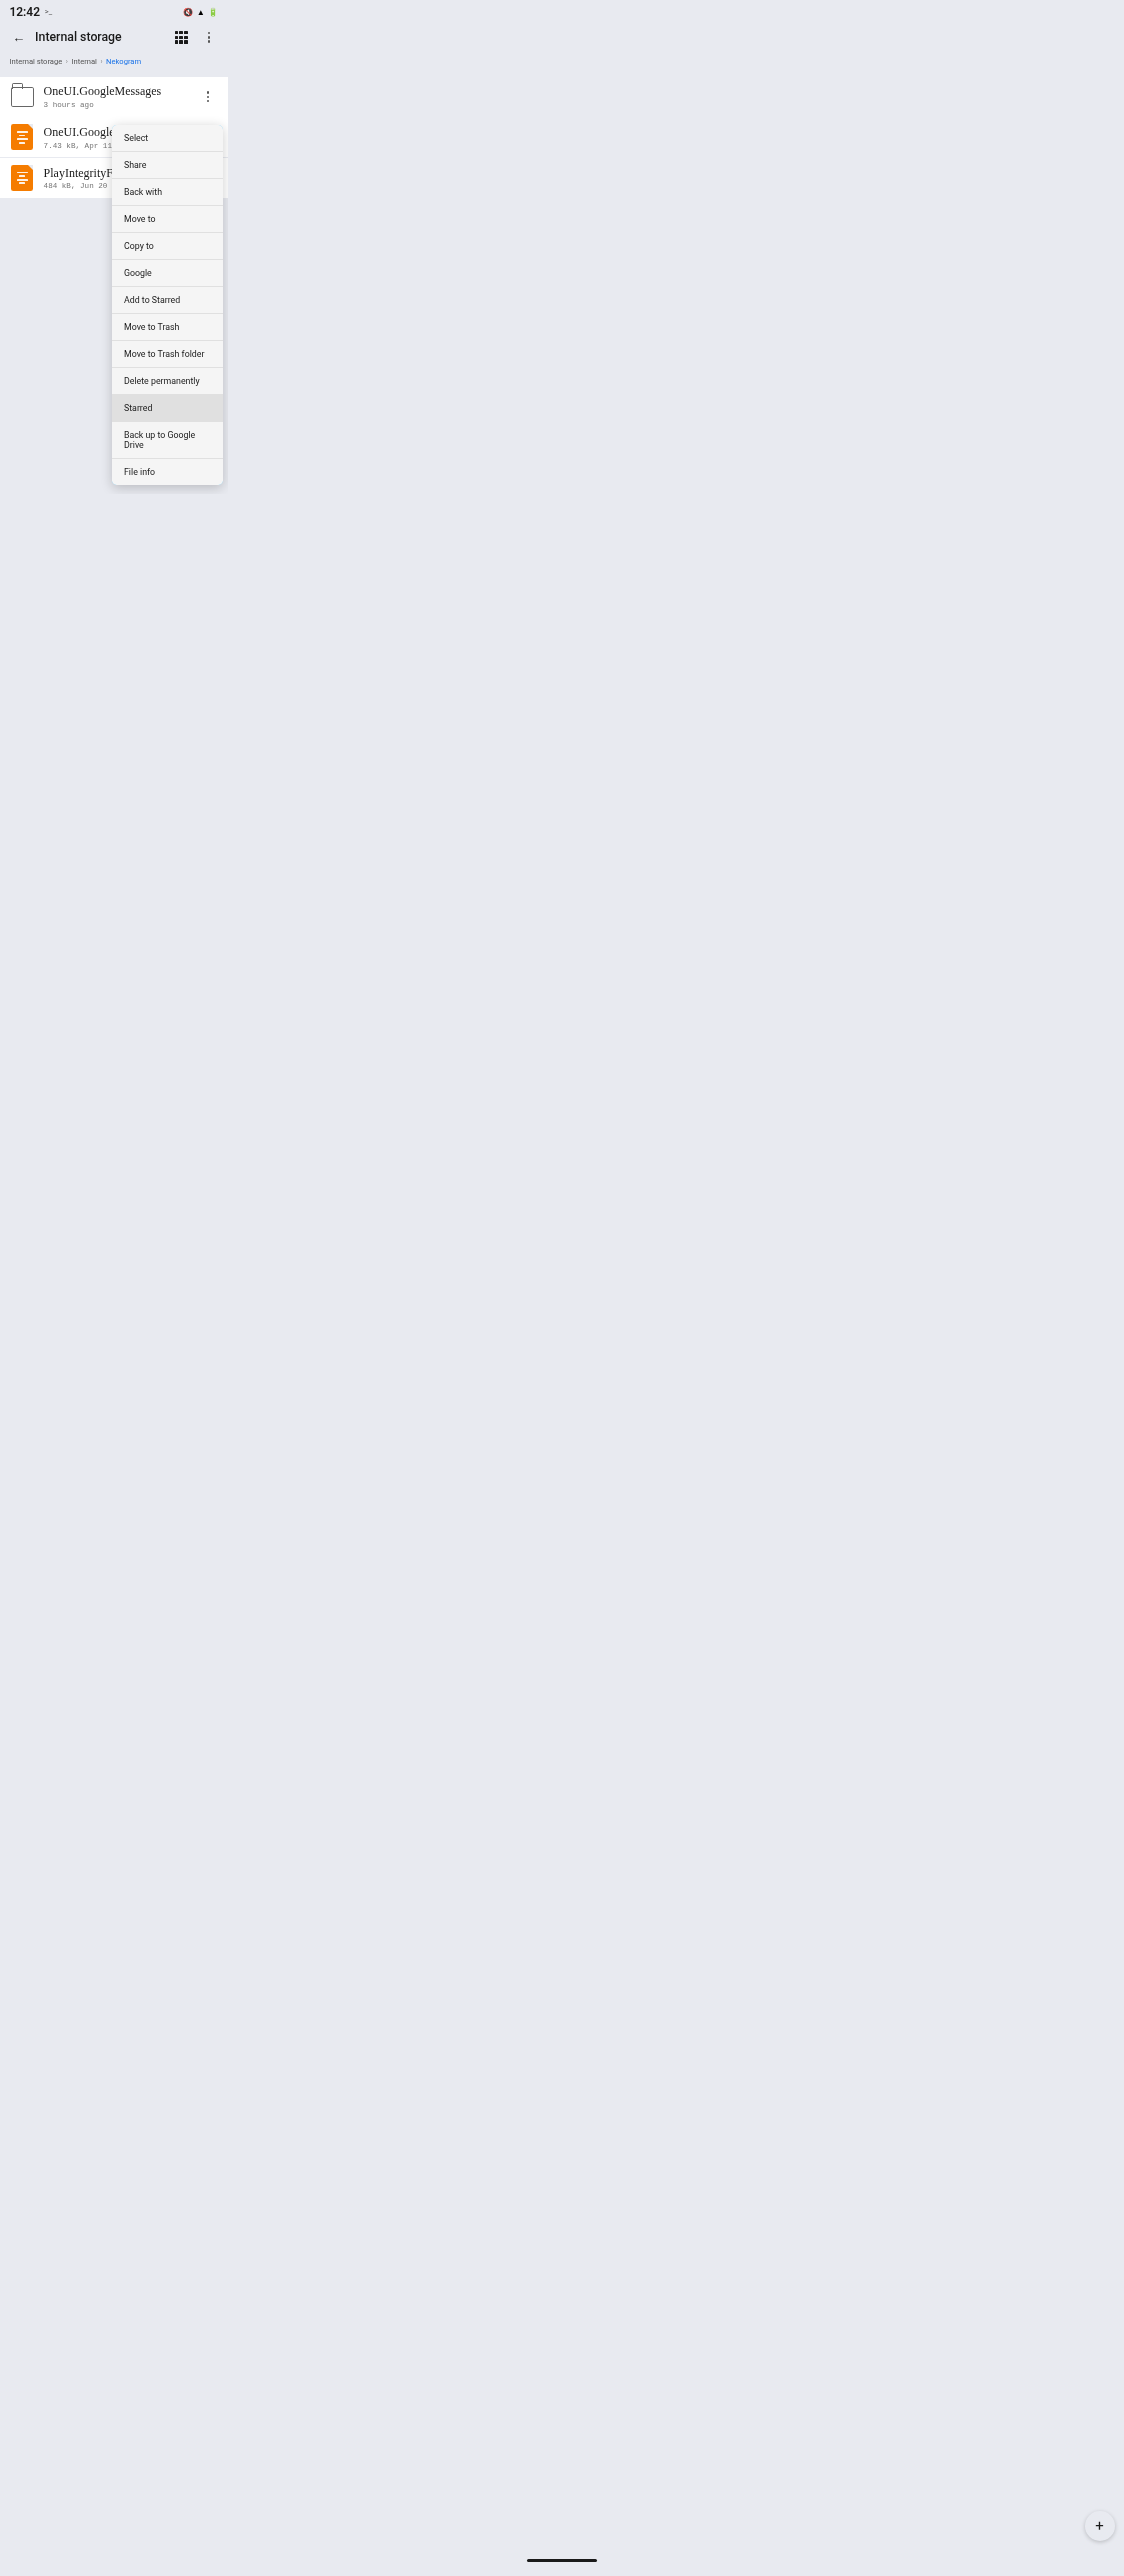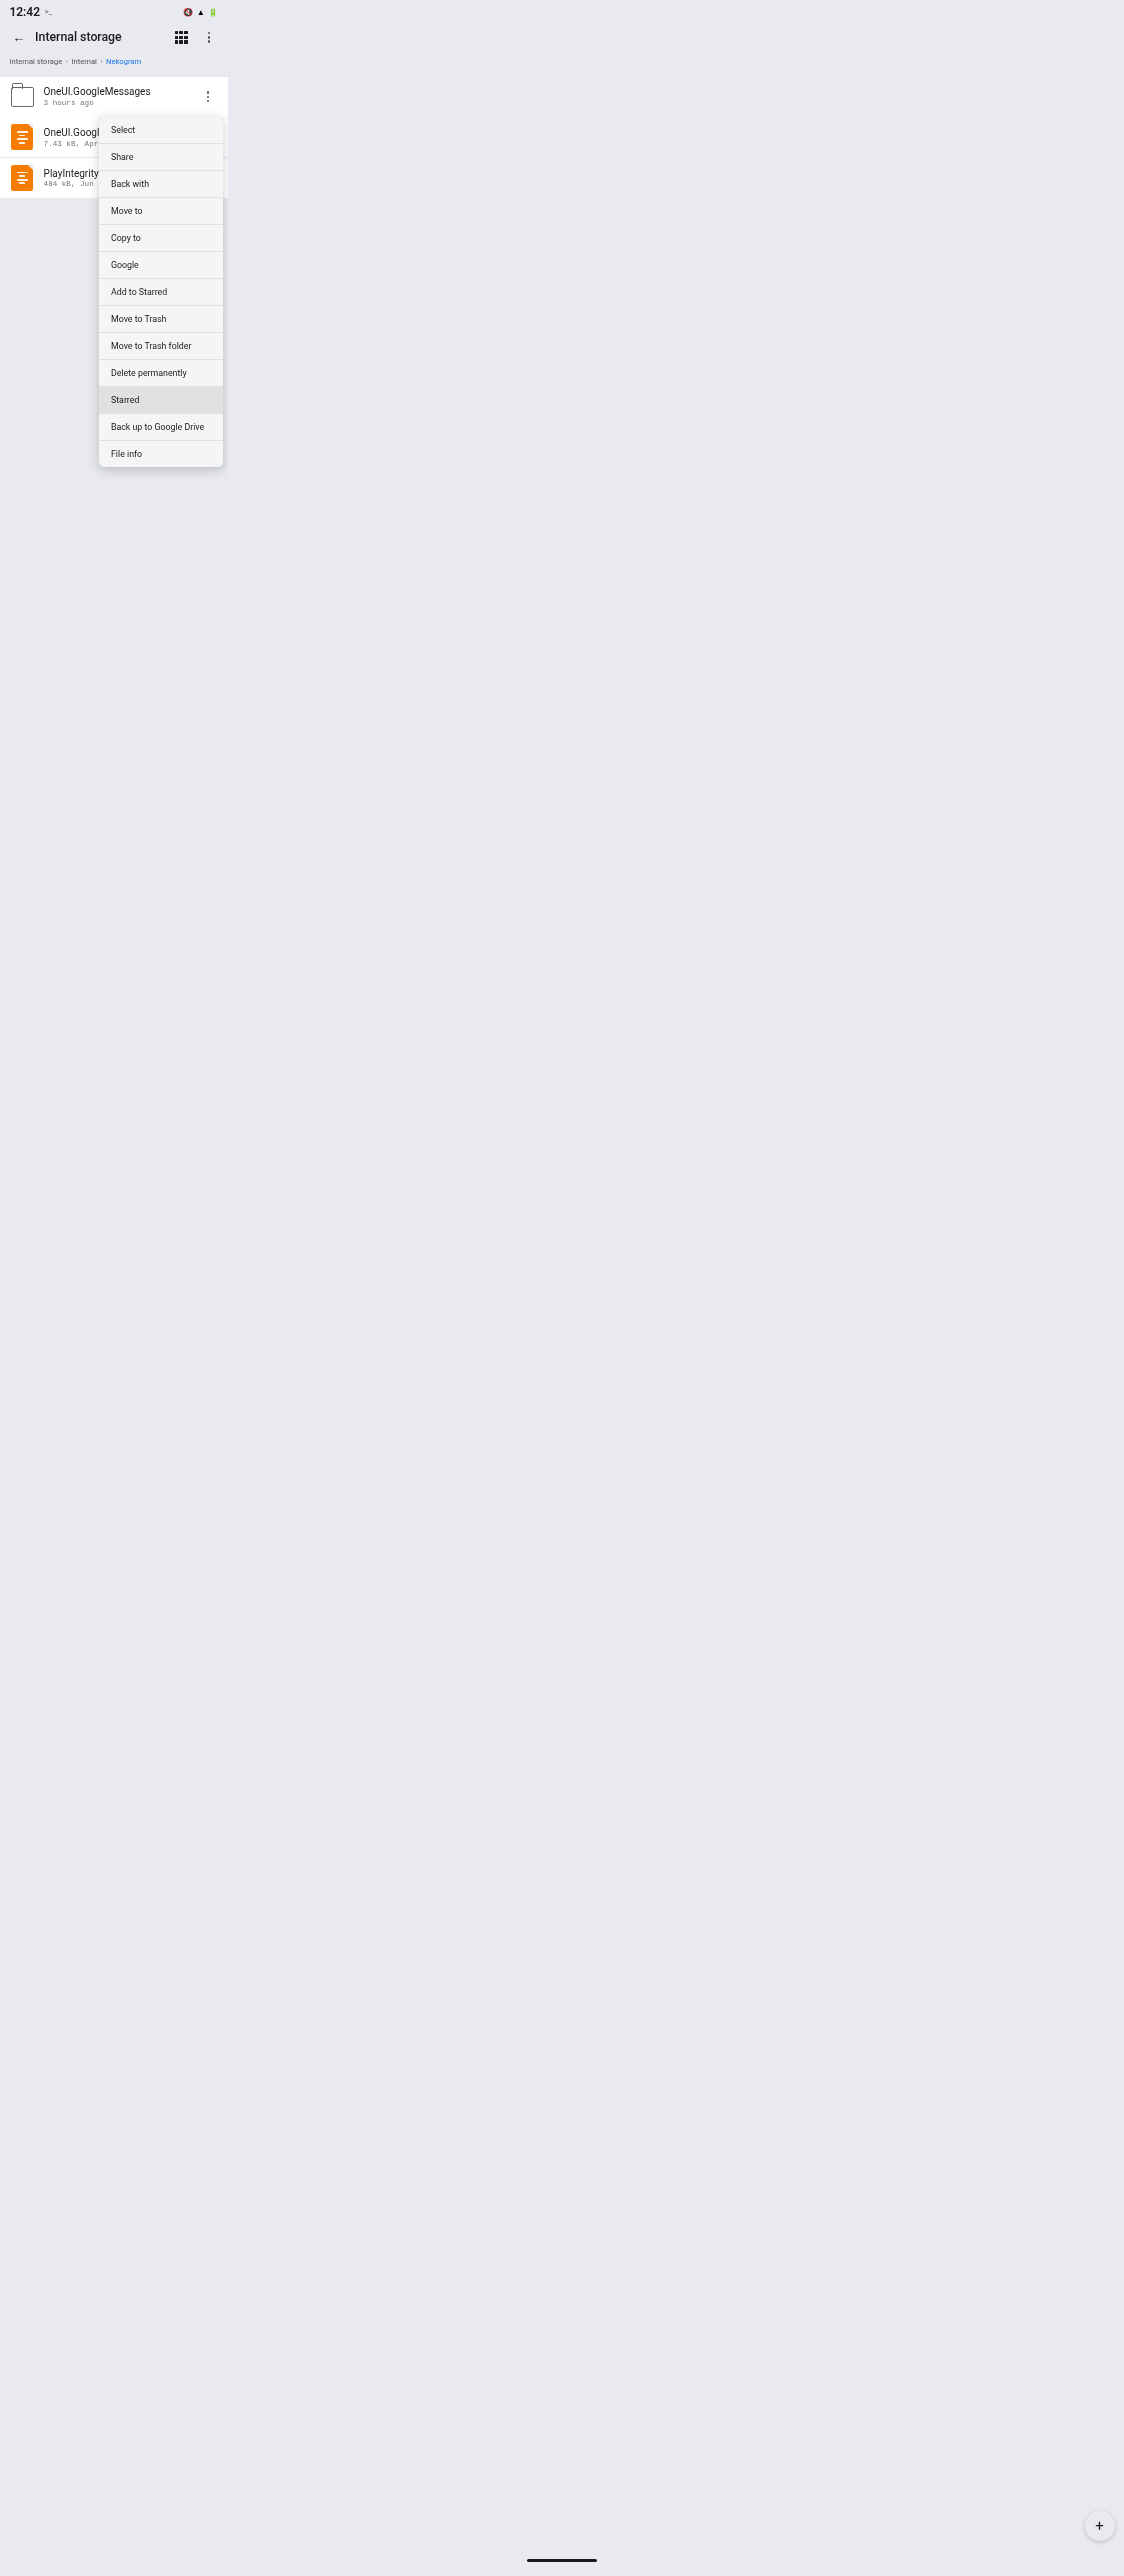--- a/index.html
+++ b/index.html
@@ -212,24 +212,25 @@
 
     .zip-line.short {
       width: 5.9px;
     }
 
     .file-info {
       flex: 1;
     }
 
     .file-name {
-      font-size: 10px;
+      font-size: 12px;
       color: #1a1a1a;
       font-weight: 400;
       margin-bottom: 1.8px;
+      font-family: Liberation Serif, serif;
     }
 
     .file-meta {
       font-size: 7.6px;
       color: #757575;
       font-family: Liberation Mono, monospace;
     }
 
     .file-more-btn {
       width: 21px;
@@ -250,23 +251,23 @@
 
     .dot {
       width: 2.3px;
       height: 2.3px;
       background: #555;
       border-radius: 50%;
     }
 
     .context-menu {
       position: absolute;
-      top: 117px;
+      top: 125px;
       right: 4.7px;
-      width: 124px;
+      width: 111px;
       background: #7dd3fc;
       border-radius: 4.7px;
       box-shadow: 0 2.3px 11.7px rgba(0,0,0,0.2);
       z-index: 200;
       overflow: hidden;
     }
 
     .menu-item {
       padding: 8.2px 11.7px;
       font-size: 8.8px;

